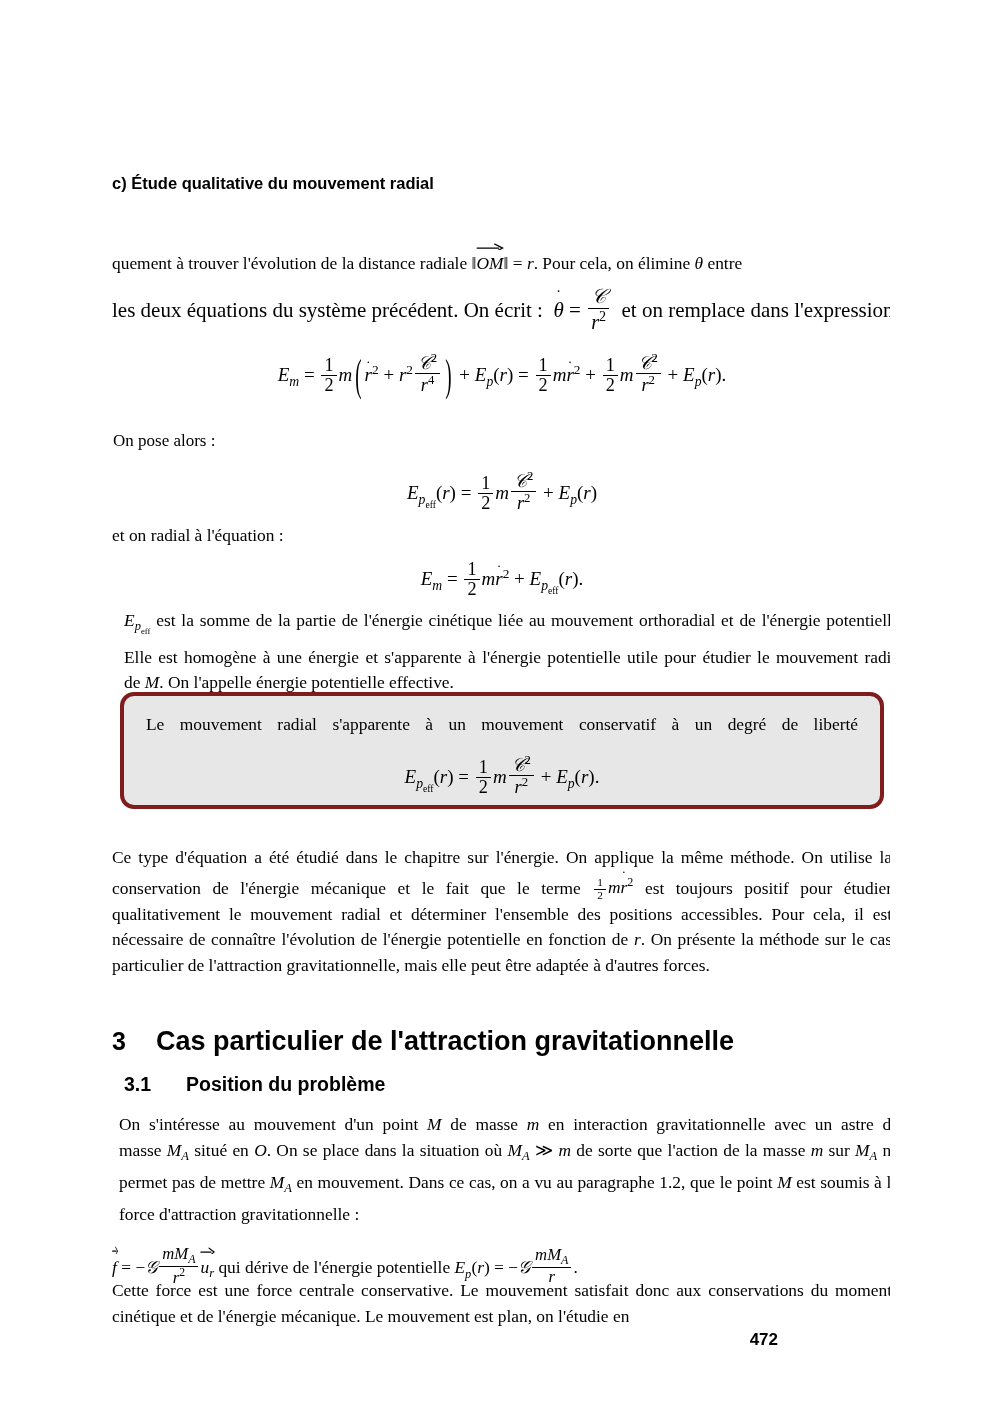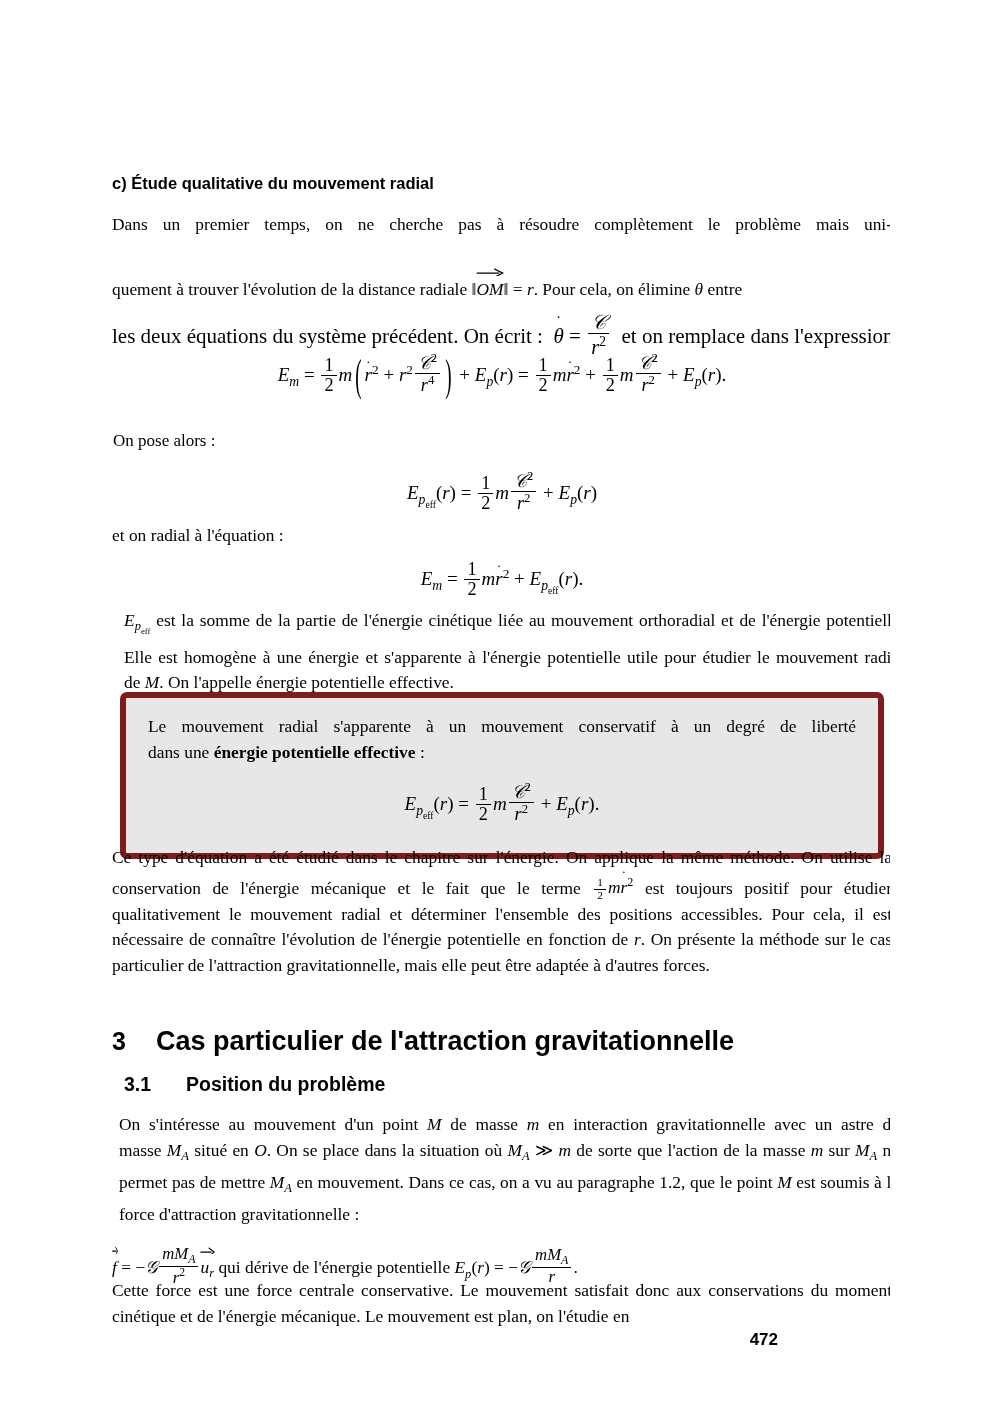--- a/index.html
+++ b/index.html
@@ -152,23 +152,23 @@
     left: 0;
     right: -0.06em;
     height: 0.5em;
     pointer-events: none;
   }
   .vec > .arrowbar svg { display: block; width: 100%; height: 100%; }
 
   
   .callout {
     background: #e7e7e7;
-    border: 6px solid #7f1d1d;
-    border-radius: 7px;
-    padding: 16px 22px 28px 22px;
+    border: 4px solid #7f1d1d;
+    border-radius: 14px;
+    padding: 16px 22px 8px 22px;
     box-sizing: border-box;
   }
   .callout p {
     font-family: "Liberation Serif", serif;
     font-size: 17.4px;
     line-height: 25.6px;
     text-align: justify;
     margin: 0;
   }
   .callout .eq-line { margin-top: 14px; }
@@ -193,25 +193,20 @@
   <div class="runhead" style="right:112px;"></div>
 
   <div class="content">
 
     <div style="position:absolute; left:0; top:174px; width:780px;">
       <div class="h-sub">c) Étude qualitative du mouvement radial</div>
     </div>
 
     <div style="position:absolute; left:0; top:212px; width:780px;">
 
-      <div class="body" style="font-size:17.4px; line-height:25.6px; text-align:justify;">
-        <div style="display:flex; justify-content:space-between;">
-          <span style="width:100%; text-align:justify; text-align-last:justify;">Dans un premier temps, on ne cherche pas à résoudre complètement le problème mais uni-</span>
-        </div>
-      </div>
 
       <div style="margin-top:2px; font-size:17.4px; line-height:30px; white-space:nowrap;">
         <span>quement à trouver l'évolution de la distance radiale</span><span>&nbsp;</span><span class="mr">‖</span><span class="vec"><span class="arrowbar">
               <svg viewBox="0 0 40 10" preserveAspectRatio="none">
                 <path d="M1,7 L33,7 M26,2.2 L38,7 L26,11.8" fill="none" stroke="#000" stroke-width="1.4"></path>
               </svg>
             </span><span class="m">OM</span></span><span class="mr">‖</span><span>&nbsp;</span><span class="mr">=</span><span>&nbsp;</span><span class="m">r</span><span>. Pour cela, on élimine&nbsp;</span><span class="m">θ</span><span>&nbsp;</span><span>entre</span>
       </div>
 
       <div style="margin-top:8px; font-size:21px; line-height:30px; white-space:nowrap;">
@@ -237,23 +232,20 @@
     </div>
 
     <div style="position:absolute; left:12px; top:608px; width:780px;">
       <p class="body">
         <span class="m">E</span><sub class="ms">p<sub class="mu">eff</sub></sub><span>&nbsp;</span><span>est la somme de la partie de l'énergie cinétique liée au mouvement orthoradial et de l'énergie potentielle. Elle est homogène à une énergie et s'apparente à l'énergie potentielle utile pour étudier le mouvement radial de</span><span>&nbsp;</span><span class="m">M</span><span>. On l'appelle énergie potentielle effective.</span>
       </p>
     </div>
 
     <div class="callout" style="position:absolute; left:8px; top:692px; width:764px;">
       <p style="text-align-last:justify;"><span>Le mouvement radial s'apparente à un mouvement conservatif à un degré de liberté</span></p>
-      <p>
-        <span>dans une</span><span>&nbsp;</span><b>énergie potentielle effective</b><span>&nbsp;</span><span>:</span>
-      </p>
       <div class="eq-line" style="font-size:19px; margin-top:16px;">
         <span class="m">E</span><sub class="ms">p<sub class="mu">eff</sub></sub><span class="mr">(</span><span class="m">r</span><span class="mr">)</span><span>&nbsp;=&nbsp;</span><span class="frac"><span class="num mr">1</span><span class="den mr">2</span></span><span class="m">m</span><span class="frac"><span class="num"><span class="scr">𝒞</span><sup class="mu">2</sup></span><span class="den"><span class="m">r</span><sup class="mu">2</sup></span></span><span>&nbsp;+&nbsp;</span><span class="m">E</span><sub class="ms">p</sub><span class="mr">(</span><span class="m">r</span><span class="mr">).</span>
       </div>
     </div>
 
     <div style="position:absolute; left:0; top:845px; width:780px;">
       <p class="body">
         <span>Ce type d'équation a été étudié dans le chapitre sur l'énergie. On applique la même méthode. On utilise la conservation de l'énergie mécanique et le fait que le terme</span><span>&nbsp;</span><span class="nowrap"><span class="frac small"><span class="num mr">1</span><span class="den mr">2</span></span><span class="m">m</span><span class="dotvar"><span class="dot">˙</span><span class="m">r</span></span><sup class="mu">2</sup></span><span>&nbsp;</span><span>est toujours positif pour étudier qualitativement le mouvement radial et déterminer l'ensemble des positions accessibles. Pour cela, il est nécessaire de connaître l'évolution de l'énergie potentielle en fonction de</span><span>&nbsp;</span><span class="m">r</span><span>. On présente la méthode sur le cas particulier de l'attraction gravitationnelle, mais elle peut être adaptée à d'autres forces.</span>
       </p>
     </div>

